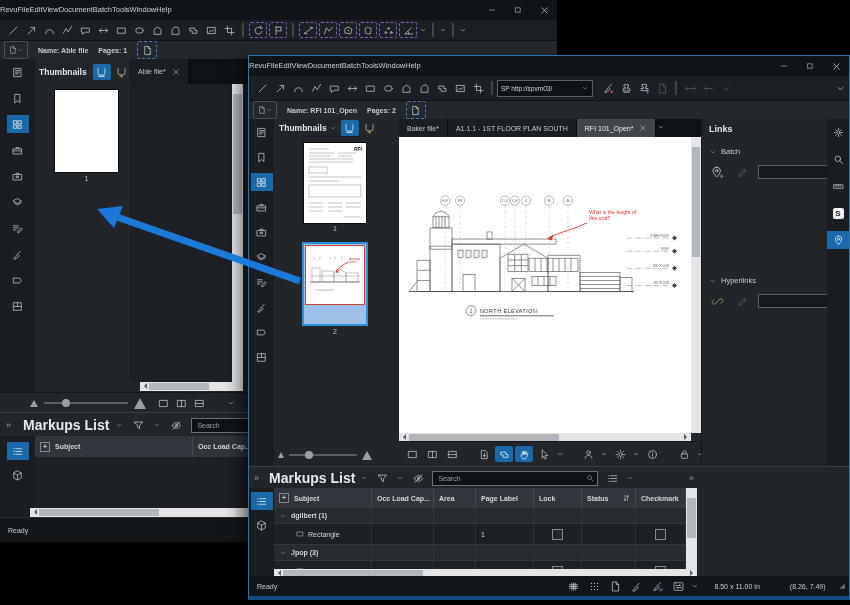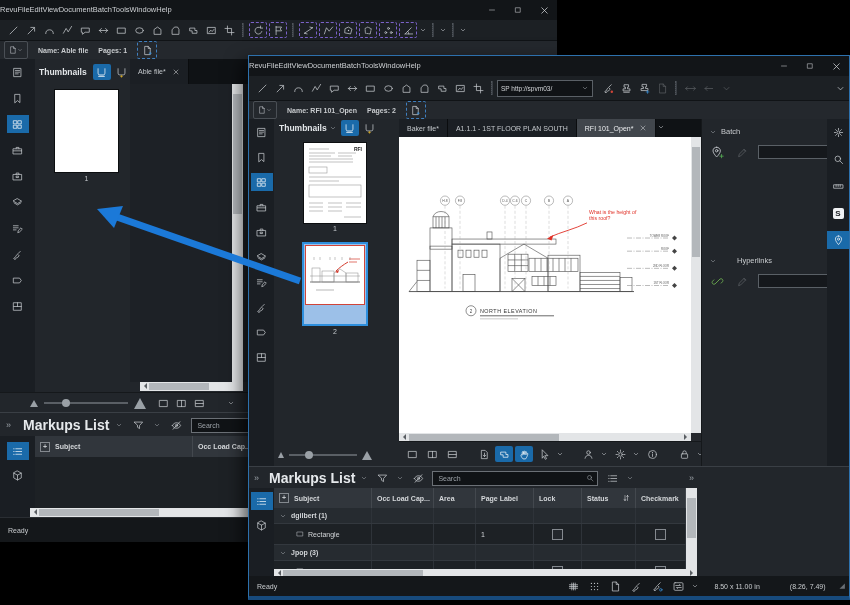--- a/index.html
+++ b/index.html
@@ -1204,40 +1204,43 @@
           </span>
           <span class="tb-btn" style="width: 10px;">
             <svg class="i sm">
               <use href="#i-chev"></use>
             </svg>
           </span>
         </div>
     </div>
 
     <div style="position:absolute;left:452px;top:0;width:126px;height:347px;background:#22262b;border-left:1px solid #15181b;">
+      <div class="panel-header" style="height:20px;padding-left:7px;font-size:9px;">
+          <span>Links</span>
+        </div>
       <div style="display:flex;align-items:center;margin:8px 0 0 7px;gap:4px;">
         <svg class="i sm" style="color:#9aa0a6;">
             <use href="#i-chev"></use>
           </svg>
         <span class="label" style="font-size:7.5px;">Batch</span>
       </div>
       <div style="display:flex;align-items:center;margin:8px 0 0 6px;gap:7px;">
         <span class="tb-btn">
             <svg class="i lg">
               <use href="#i-pinadd"></use>
             </svg>
           </span>
         <span class="tb-btn dim">
             <svg class="i">
               <use href="#i-pencil"></use>
             </svg>
           </span>
         <span class="linput"></span>
       </div>
-      <div style="display:flex;align-items:flex-end;margin:96px 0 0 7px;gap:20px;">
+      <div style="display:flex;align-items:flex-end;margin:96px 0 0 7px;gap:4px;">
         <svg class="i sm" style="color:#9aa0a6;">
             <use href="#i-chev"></use>
           </svg>
         <span class="label" style="font-size:7.5px;">Hyperlinks</span>
       </div>
       <div style="display:flex;align-items:center;margin:8px 0 0 6px;gap:7px;">
         <span class="tb-btn green">
             <svg class="i lg">
               <use href="#i-link"></use>
             </svg>

